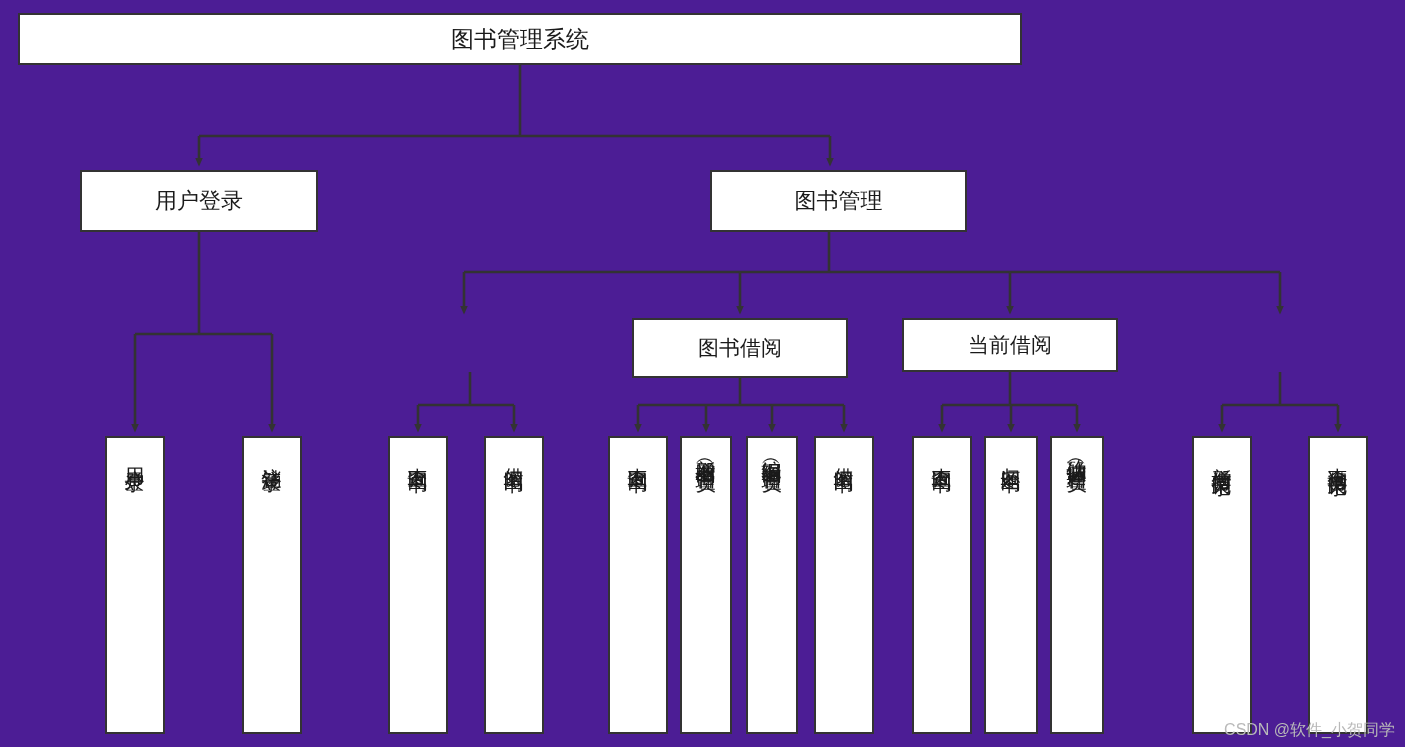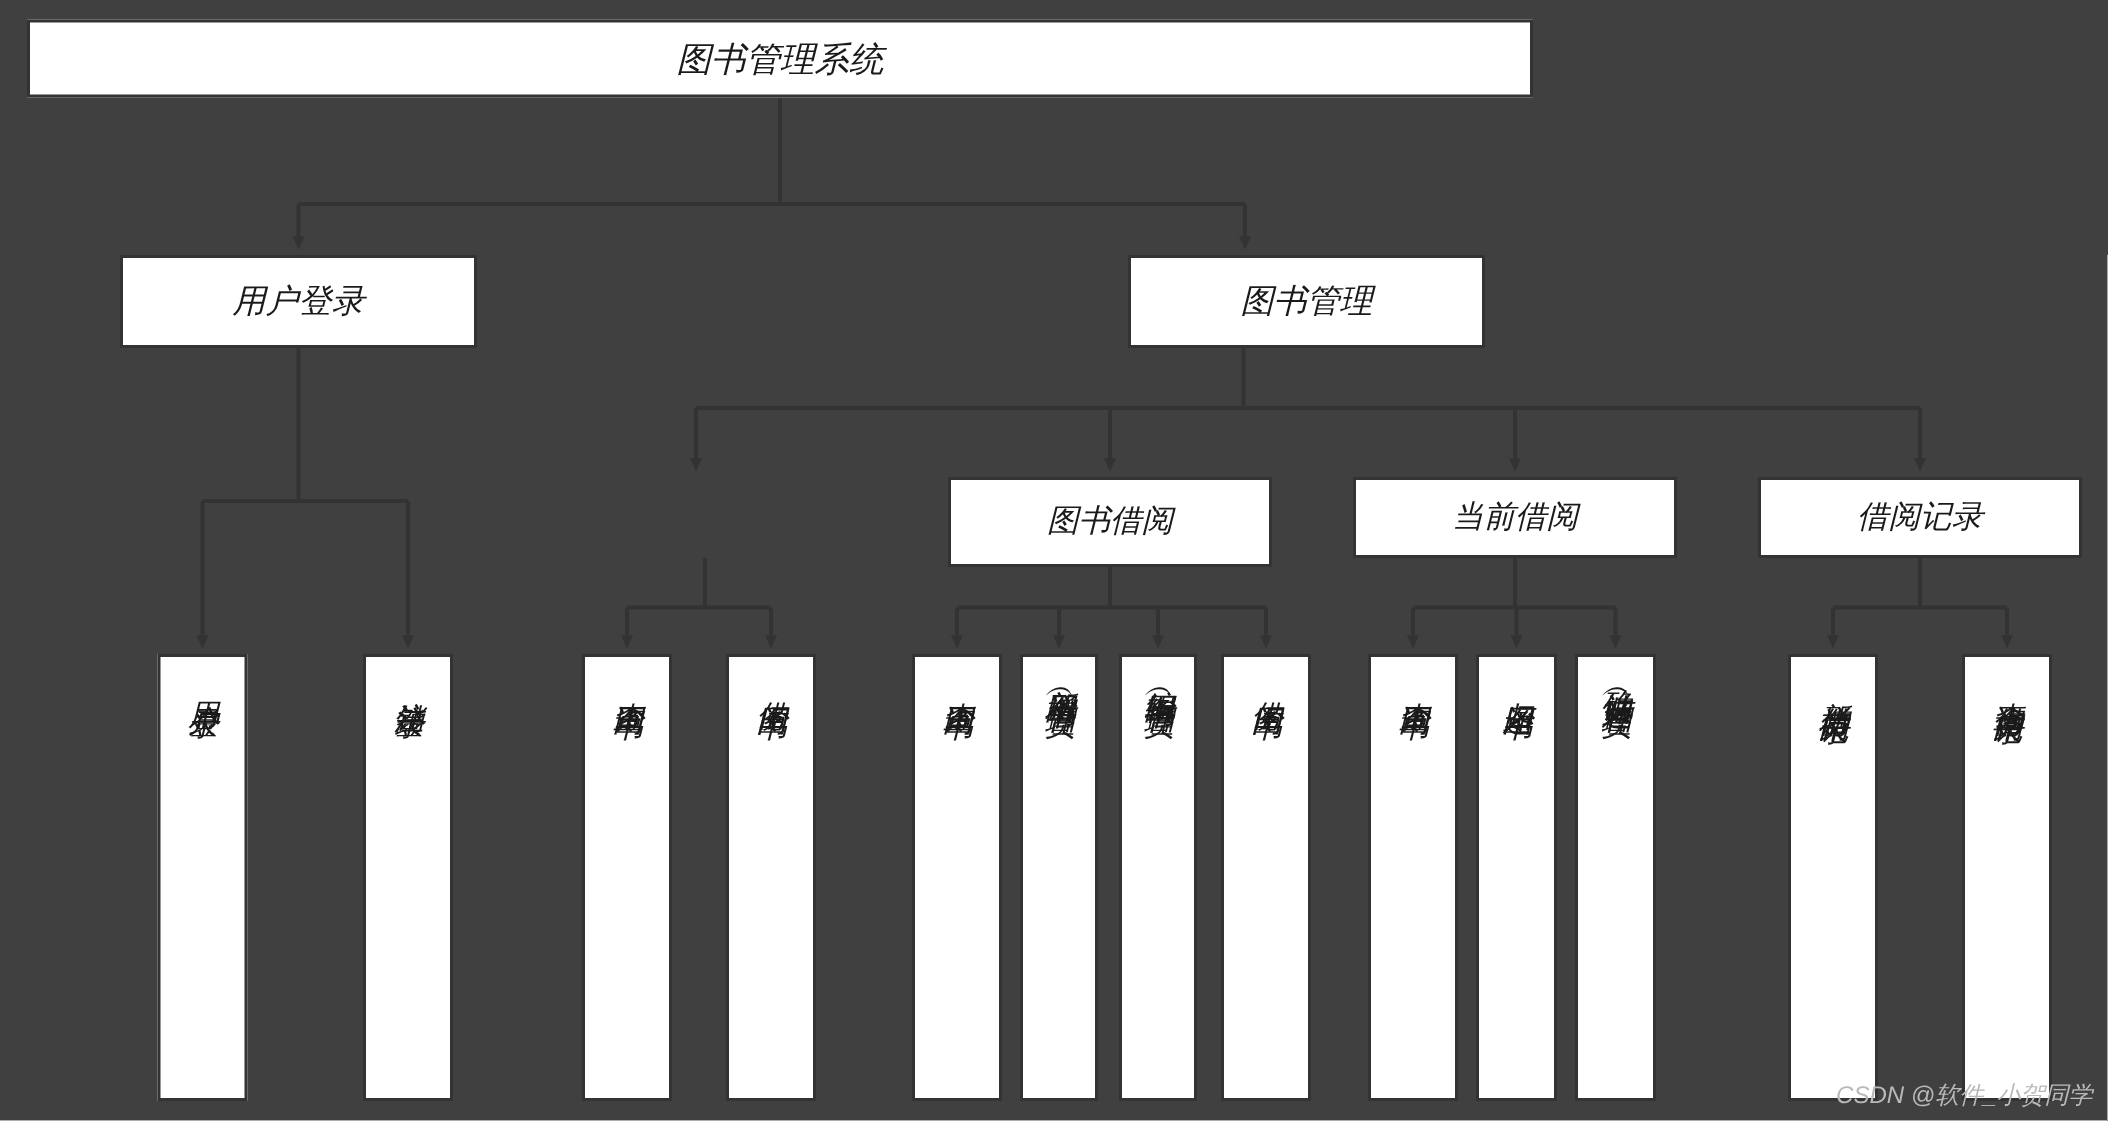--- a/index.html
+++ b/index.html
@@ -7,23 +7,22 @@
     padding: 0;
     background: #ffffff;
   }
   body {
     font-family: "Liberation Sans", "DejaVu Sans", sans-serif;
   }
   #canvas {
     position: relative;
     width: 1405px;
     height: 747px;
-    background: #404040;
+    background: #4c1d95;
     overflow: hidden;
-    font-style: italic;
   }
   #edges {
     position: absolute;
     left: 0;
     top: 0;
     width: 1405px;
     height: 747px;
     pointer-events: none;
   }
   .node {
@@ -122,32 +121,29 @@
     </g>
   </svg>
 
   <div class="node n-root" style="left:18px; top:13px; width:1004px; height:52px;">
     <span class="lbl">图书管理系统</span>
   </div>
 
   <div class="node n-l2" style="left:80px; top:170px; width:238px; height:62px;">
     <span class="lbl">用户登录</span>
   </div>
-  <div class="node n-l2" style="left:752px; top:170px; width:238px; height:62px;">
+  <div class="node n-l2" style="left:710px; top:170px; width:257px; height:62px;">
     <span class="lbl">图书管理</span>
   </div>
 
   <div class="node n-l3" style="left:632px; top:318px; width:216px; height:60px;">
     <span class="lbl">图书借阅</span>
   </div>
   <div class="node n-l3" style="left:902px; top:318px; width:216px; height:54px;">
     <span class="lbl">当前借阅</span>
-  </div>
-  <div class="node n-l3" style="left:1172px; top:318px; width:216px; height:54px;">
-    <span class="lbl">借阅记录</span>
   </div>
 
   <div class="node vert n-leaf" style="left:105px; top:436px; width:60px; height:298px;">
     <span class="lbl">用户登录</span>
   </div>
   <div class="node vert n-leaf" style="left:242px; top:436px; width:60px; height:298px;">
     <span class="lbl">注销登录</span>
   </div>
   <div class="node vert n-leaf" style="left:388px; top:436px; width:60px; height:298px;">
     <span class="lbl">查询图书</span>

